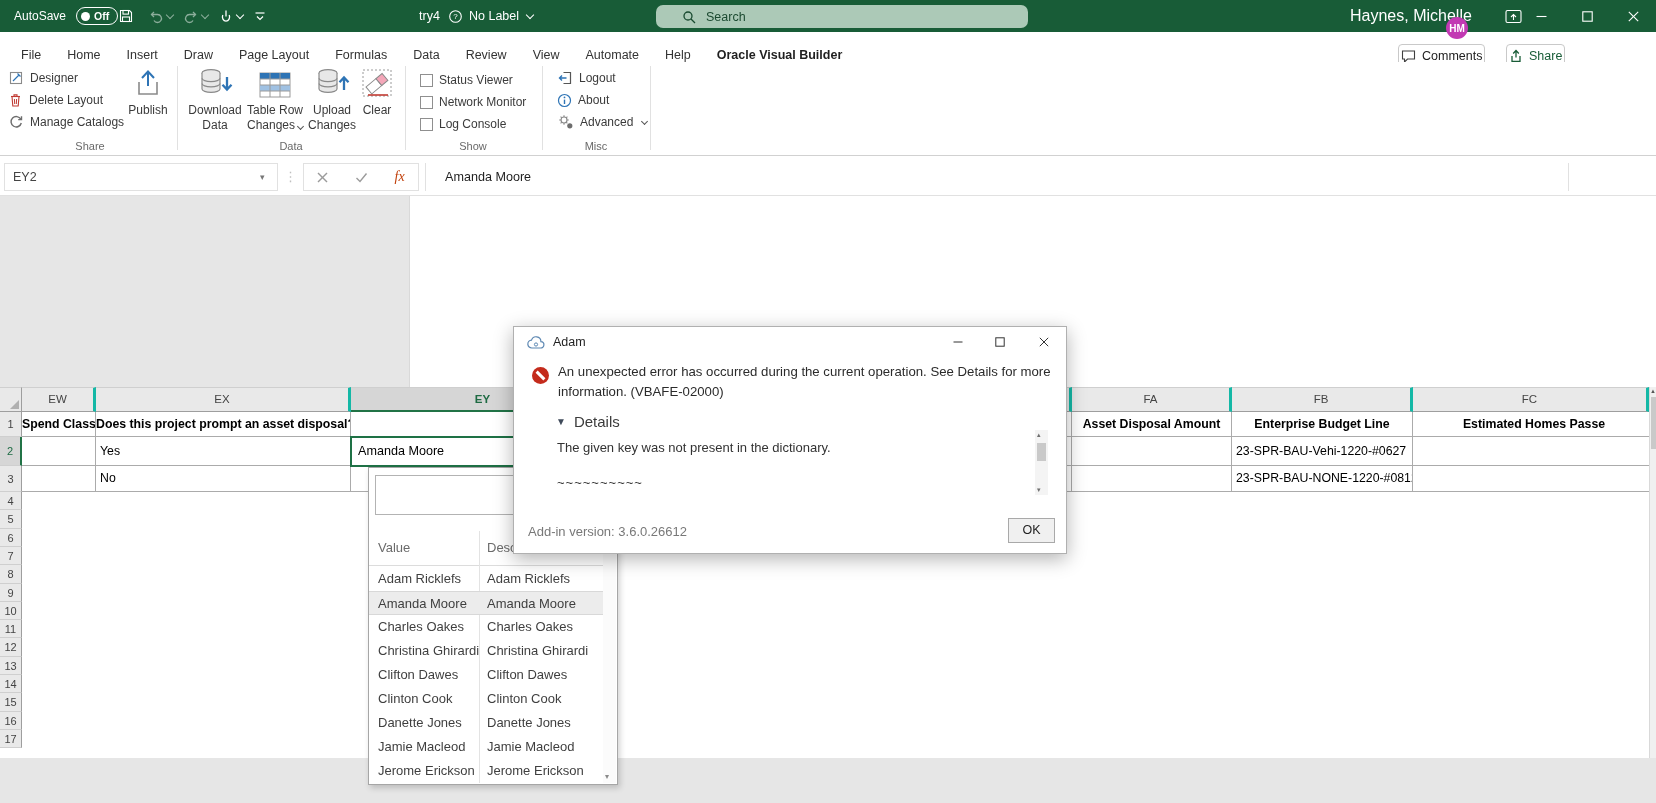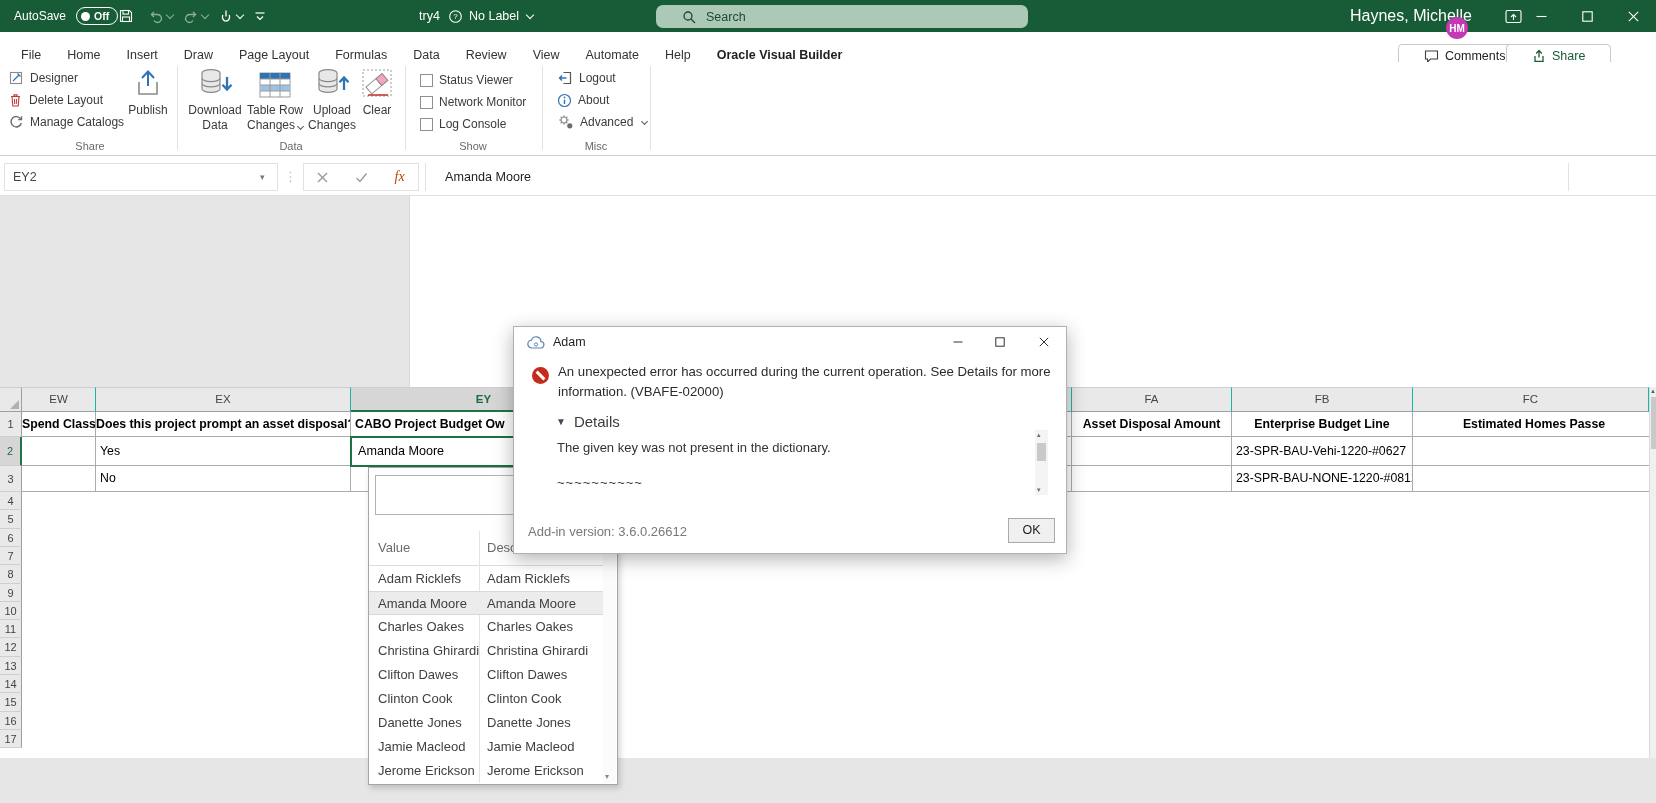--- a/index.html
+++ b/index.html
@@ -21,21 +21,21 @@
   .search-box input::placeholder { color:#1c4a31; }
   .avatar { position:absolute; left:1446px; top:5px; width:22px; height:22px; border-radius:50%; background:#C239B3; color:#fff; font-size:10px; font-weight:bold; display:flex; align-items:center; justify-content:center;margin-top:12px; }
   .win-btn { position:absolute; top:0; width:46px; height:32px; display:flex; align-items:center; justify-content:center; }
 
   
   .tabsrow { position:absolute; left:0; top:32px; width:1656px; height:30px; background:#fff;margin-top:8px; }
   .tabs { display:flex; align-items:center; height:30px; padding-left:8px; }
   .tab { padding:0 13px; font-size:12.5px; color:#333; position:relative; line-height:30px; white-space:nowrap; }
   .tab.active { font-weight:bold; color:#1f1f1f; }
   .tab.active::after { content:""; position:absolute; left:10px; right:10px; bottom:0; height:4px; background:#1E7145; }
-  .pill-btn { position:absolute; top:4px; height:24px; border:1px solid #c9c9c9; border-radius:4px; background:#fff; display:flex; align-items:center; gap:6px; padding:0 25px; font-size:12.5px; color:#222; }
+  .pill-btn { position:absolute; top:4px; height:24px; border:1px solid #c9c9c9; border-radius:4px; background:#fff; display:flex; align-items:center; gap:6px; padding:0 2px; font-size:12.5px; color:#222; }
 
   
   .ribbon { position:absolute; left:0; top:62px; width:1656px; height:94px; background:#fff; border-bottom:1px solid #d1d1d1; }
   .grp-sep { position:absolute; top:4px; height:84px; width:1px; background:#e1e1e1; }
   .grp-label { position:absolute; top:78px; font-size:11px; color:#696969; text-align:center; }
   .small-btn { position:absolute; display:flex; align-items:center; gap:6px; font-size:12px; color:#3b3b3b; height:20px; }
   .big-btn { position:absolute; top:2px; display:flex; flex-direction:column; align-items:center; font-size:12px; color:#3b3b3b; text-align:center; line-height:15px; }
   .big-btn .bicon { height:36px; display:flex; align-items:flex-end; justify-content:center; margin-bottom:3px; }
   .cbx { width:13px; height:13px; background:#fff; border:1px solid #8f8f8f; display:inline-block; }
   .chev-d { width:5px; height:5px; border-left:1.2px solid #555; border-bottom:1.2px solid #555; transform:rotate(-45deg); display:inline-block; margin-left:3px; margin-top:-2px; }
@@ -46,21 +46,21 @@
   .fdots { position:absolute; left:284px; top:7px; height:28px; line-height:28px; color:#c0c0c0; font-size:13px; }
   .fxbox { position:absolute; left:303px; top:7px; width:116px; height:28px; border:1px solid #e1e1e1; background:#fff; display:flex; align-items:center; justify-content:space-around; }
   .fx { font-family:"Liberation Serif", serif; font-style:italic; font-size:14px; color:#c2410c; }
   .finput { position:absolute; left:425px; top:7px; width:1144px; height:28px; border-left:1px solid #e1e1e1; border-right:1px solid #e1e1e1; font-size:12.6px; color:#1f1f1f; line-height:28px; padding-left:19px; background:#fff; }
 
   
   .gray-panel { position:absolute; left:0; top:196px; width:410px; height:191px; background:#E6E6E6; border-right:1px solid #d9d9d9; }
   .bottom-strip { position:absolute; left:0; top:758px; width:1656px; height:45px; background:#E6E6E6; z-index:2; }
 
   
-  .colhead { position:absolute; top:387px; height:25px; background:#E9E9E9; border-top:1px solid #cfcfcf; border-right:1px solid #14b8a6; border-bottom:1px solid #9e9e9e; color:#444; font-size:11.5px; text-align:center; line-height:23px; z-index:1; }
+  .colhead { position:absolute; top:387px; height:25px; background:#E9E9E9; border-top:1px solid #cfcfcf; border-right:3px solid #14b8a6; border-bottom:1px solid #9e9e9e; color:#444; font-size:11.5px; text-align:center; line-height:23px; z-index:1; }
   .colhead.sel { background:#D6D6D6; color:#1E6B43; font-weight:600; border-bottom:2px solid #217346; }
   .corner { position:absolute; left:0; top:387px; width:22px; height:25px; background:#E9E9E9; border-top:1px solid #cfcfcf; border-right:1px solid #9e9e9e; border-bottom:1px solid #9e9e9e; z-index:1; }
   .corner::after { content:""; position:absolute; right:2px; bottom:2px; border-left:9px solid transparent; border-bottom:9px solid #b0b0b0; }
   .rowhead { position:absolute; left:0; width:22px; background:#E9E9E9; border-right:1px solid #9e9e9e; border-bottom:1px solid #cfcfcf; color:#444; font-size:11px; text-align:center; z-index:1; }
   .rowhead.sel { background:#D6D6D6; color:#1E6B43; border-right:2px solid #217346; }
   .cell { position:absolute; background:#fff; border-right:1px solid #ababab; border-bottom:1px solid #ababab; font-size:12.3px; color:#000; overflow:hidden; white-space:nowrap; z-index:1; }
   .cell.hd { font-weight:bold; text-align:center; }
   .cell.lf { text-align:left; padding-left:4px; }
   .selcell { position:absolute; left:350px; top:436px; width:268px; height:31px; border:2px solid #1E7145; background:#fff; font-size:12.6px; color:#000; line-height:27px; padding-left:6px; white-space:nowrap; overflow:hidden; z-index:5; }
   .vscroll { position:absolute; left:1649px; top:387px; width:7px; height:371px; background:#F0F0F0; border-left:1px solid #d9d9d9; z-index:1; }
@@ -397,21 +397,20 @@
   <div class="rowhead" style="top:620px; height:18px; line-height:18px">11</div>
   <div class="rowhead" style="top:638px; height:19px; line-height:19px">12</div>
   <div class="rowhead" style="top:657px; height:18px; line-height:18px">13</div>
   <div class="rowhead" style="top:675px; height:18px; line-height:18px">14</div>
   <div class="rowhead" style="top:693px; height:19px; line-height:19px">15</div>
   <div class="rowhead" style="top:712px; height:18px; line-height:18px">16</div>
   <div class="rowhead" style="top:730px; height:18px; line-height:18px">17</div>
 
   <div class="cell hd" style="left:22px; top:412px; width:74px; height:25px; line-height:24px">Spend Class</div>
   <div class="cell hd" style="left:96px; top:412px; width:255px; height:25px; line-height:24px">Does this project prompt an asset disposal?</div>
-  <div class="cell hd lf" style="left:351px; top:412px; width:266px; height:25px; line-height:24px">CABO Project Budget Ow</div>
   <div class="cell" style="left:617px; top:412px; width:455px; height:25px"></div>
   <div class="cell hd" style="left:1072px; top:412px; width:160px; height:25px; line-height:24px">Asset Disposal Amount</div>
   <div class="cell hd" style="left:1232px; top:412px; width:181px; height:25px; line-height:24px">Enterprise Budget Line</div>
   <div class="cell hd" style="left:1413px; top:412px; width:243px; height:25px; line-height:24px">Estimated Homes Passe</div>
 
   <div class="cell" style="left:22px; top:437px; width:74px; height:29px"></div>
   <div class="cell lf" style="left:96px; top:437px; width:255px; height:29px; line-height:28px">Yes</div>
   <div class="cell" style="left:617px; top:437px; width:455px; height:29px"></div>
   <div class="cell" style="left:1072px; top:437px; width:160px; height:29px"></div>
   <div class="cell lf" style="left:1232px; top:437px; width:181px; height:29px; line-height:28px">23-SPR-BAU-Vehi-1220-#0627</div>

